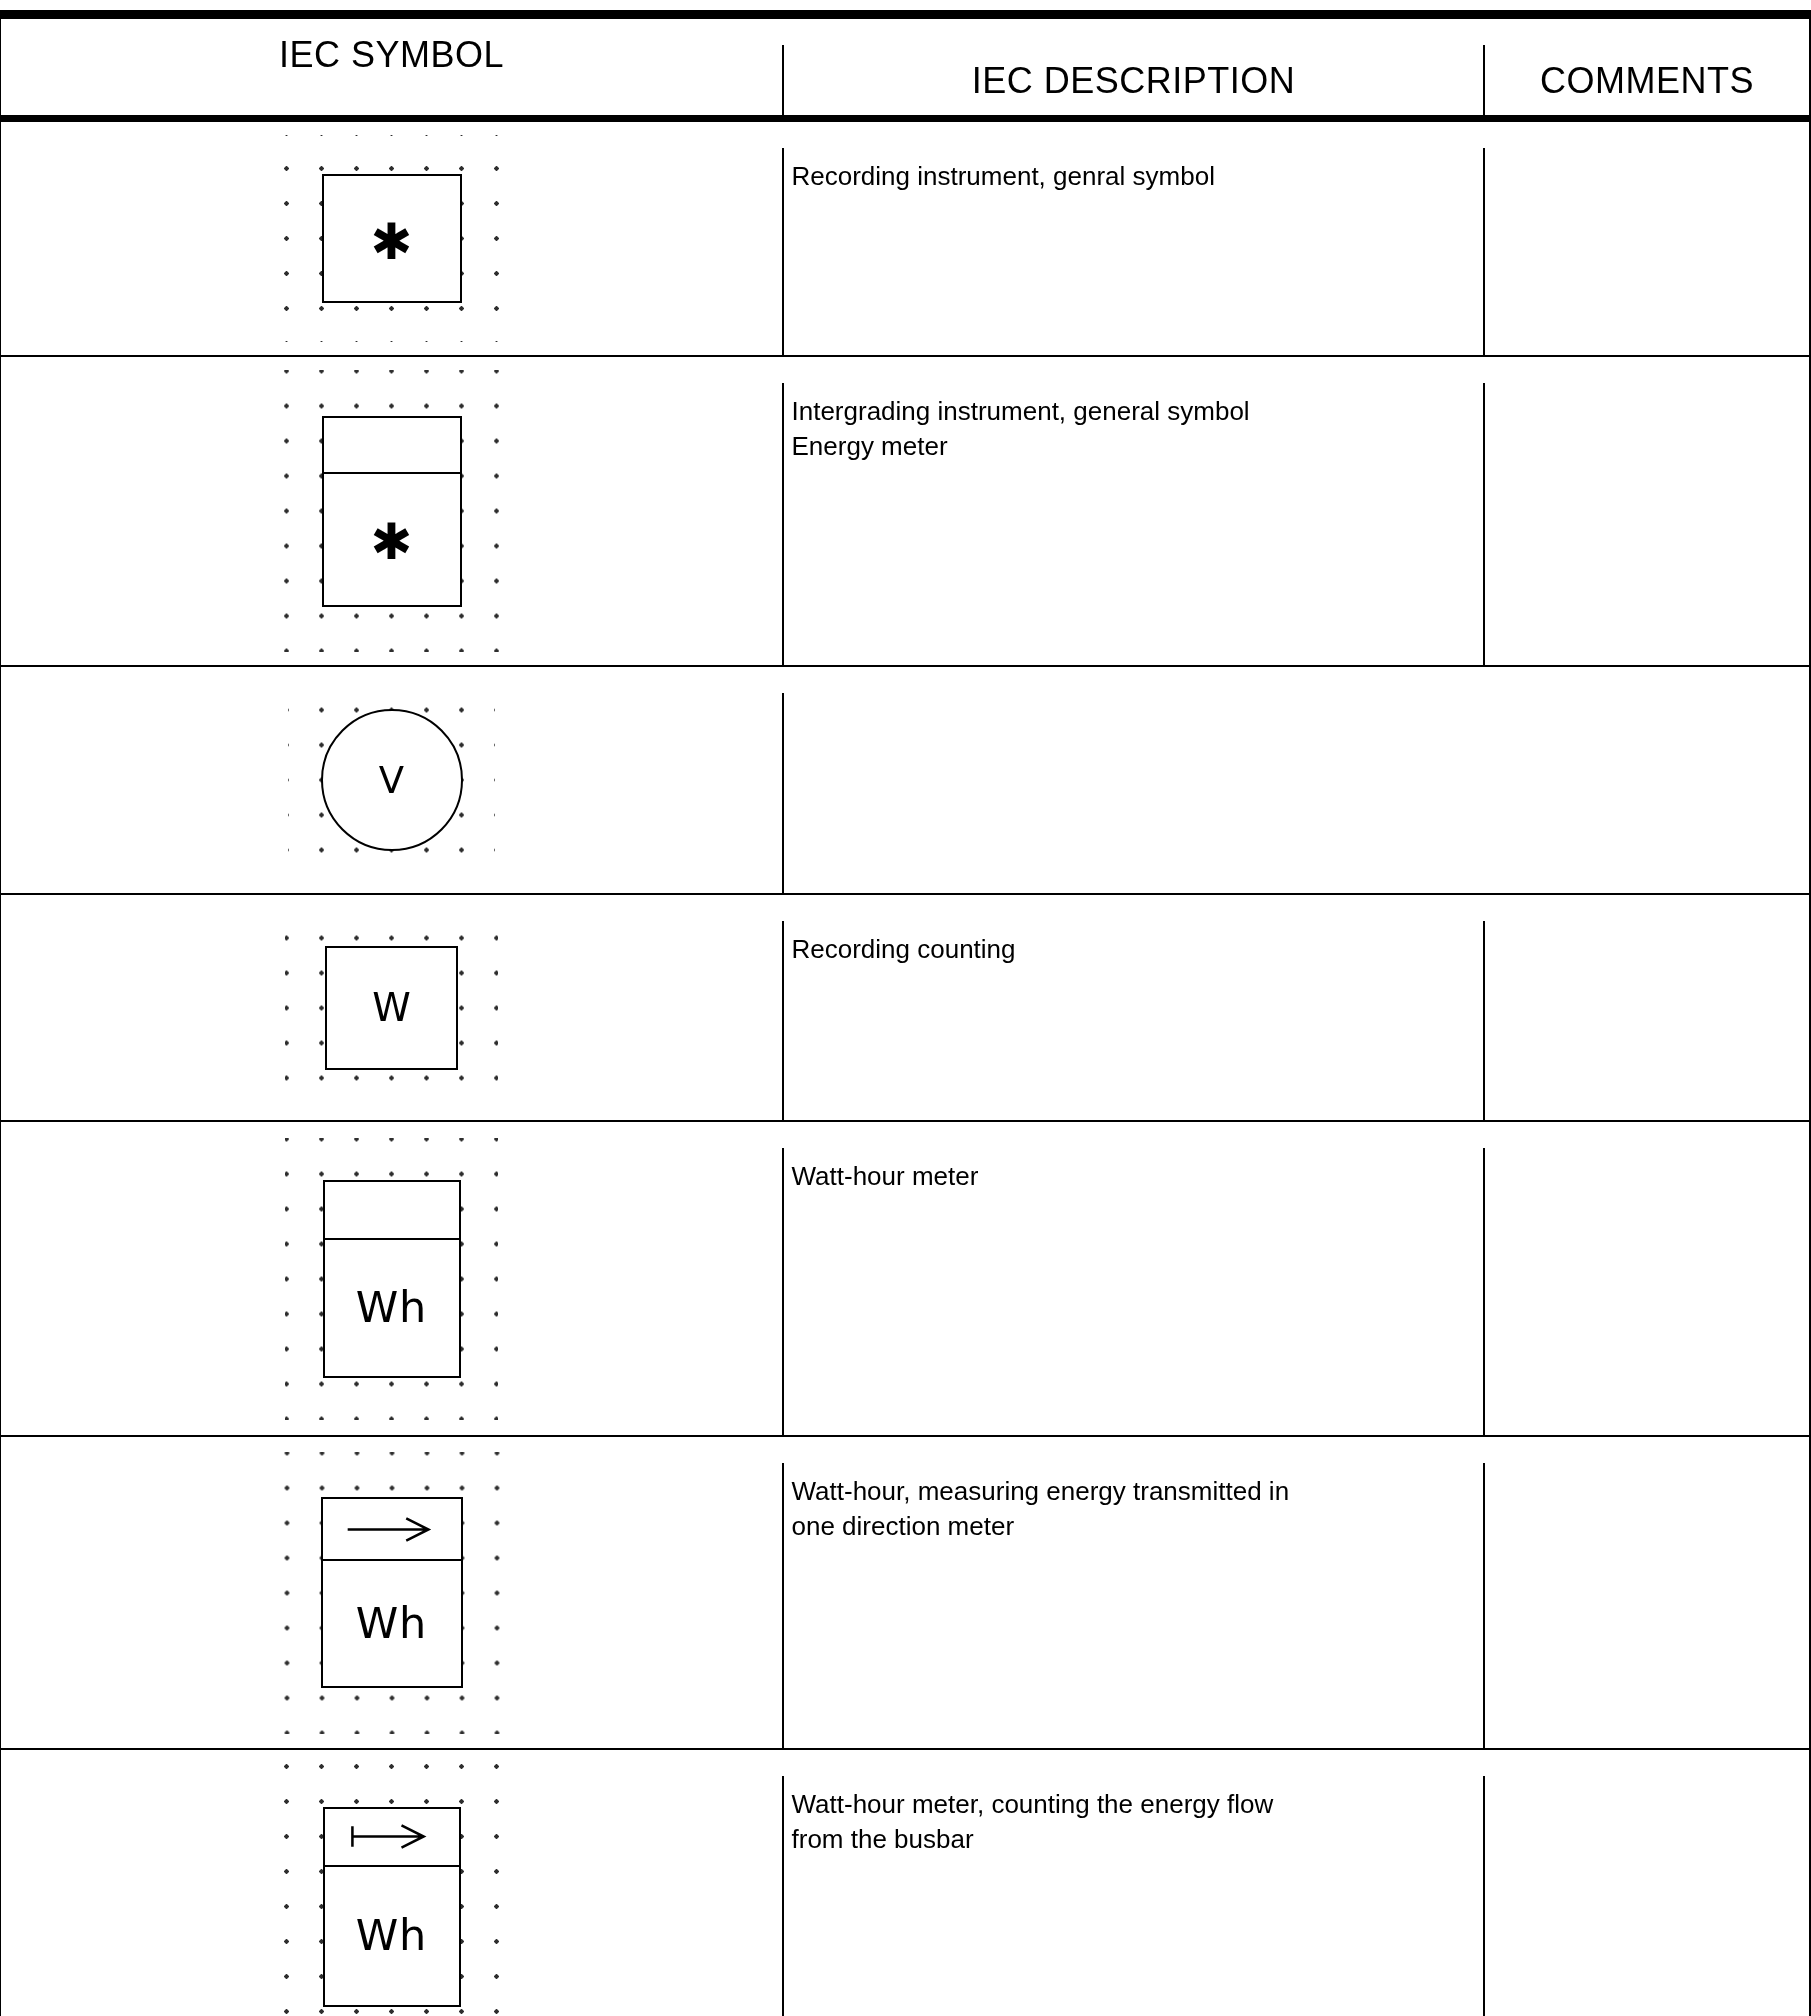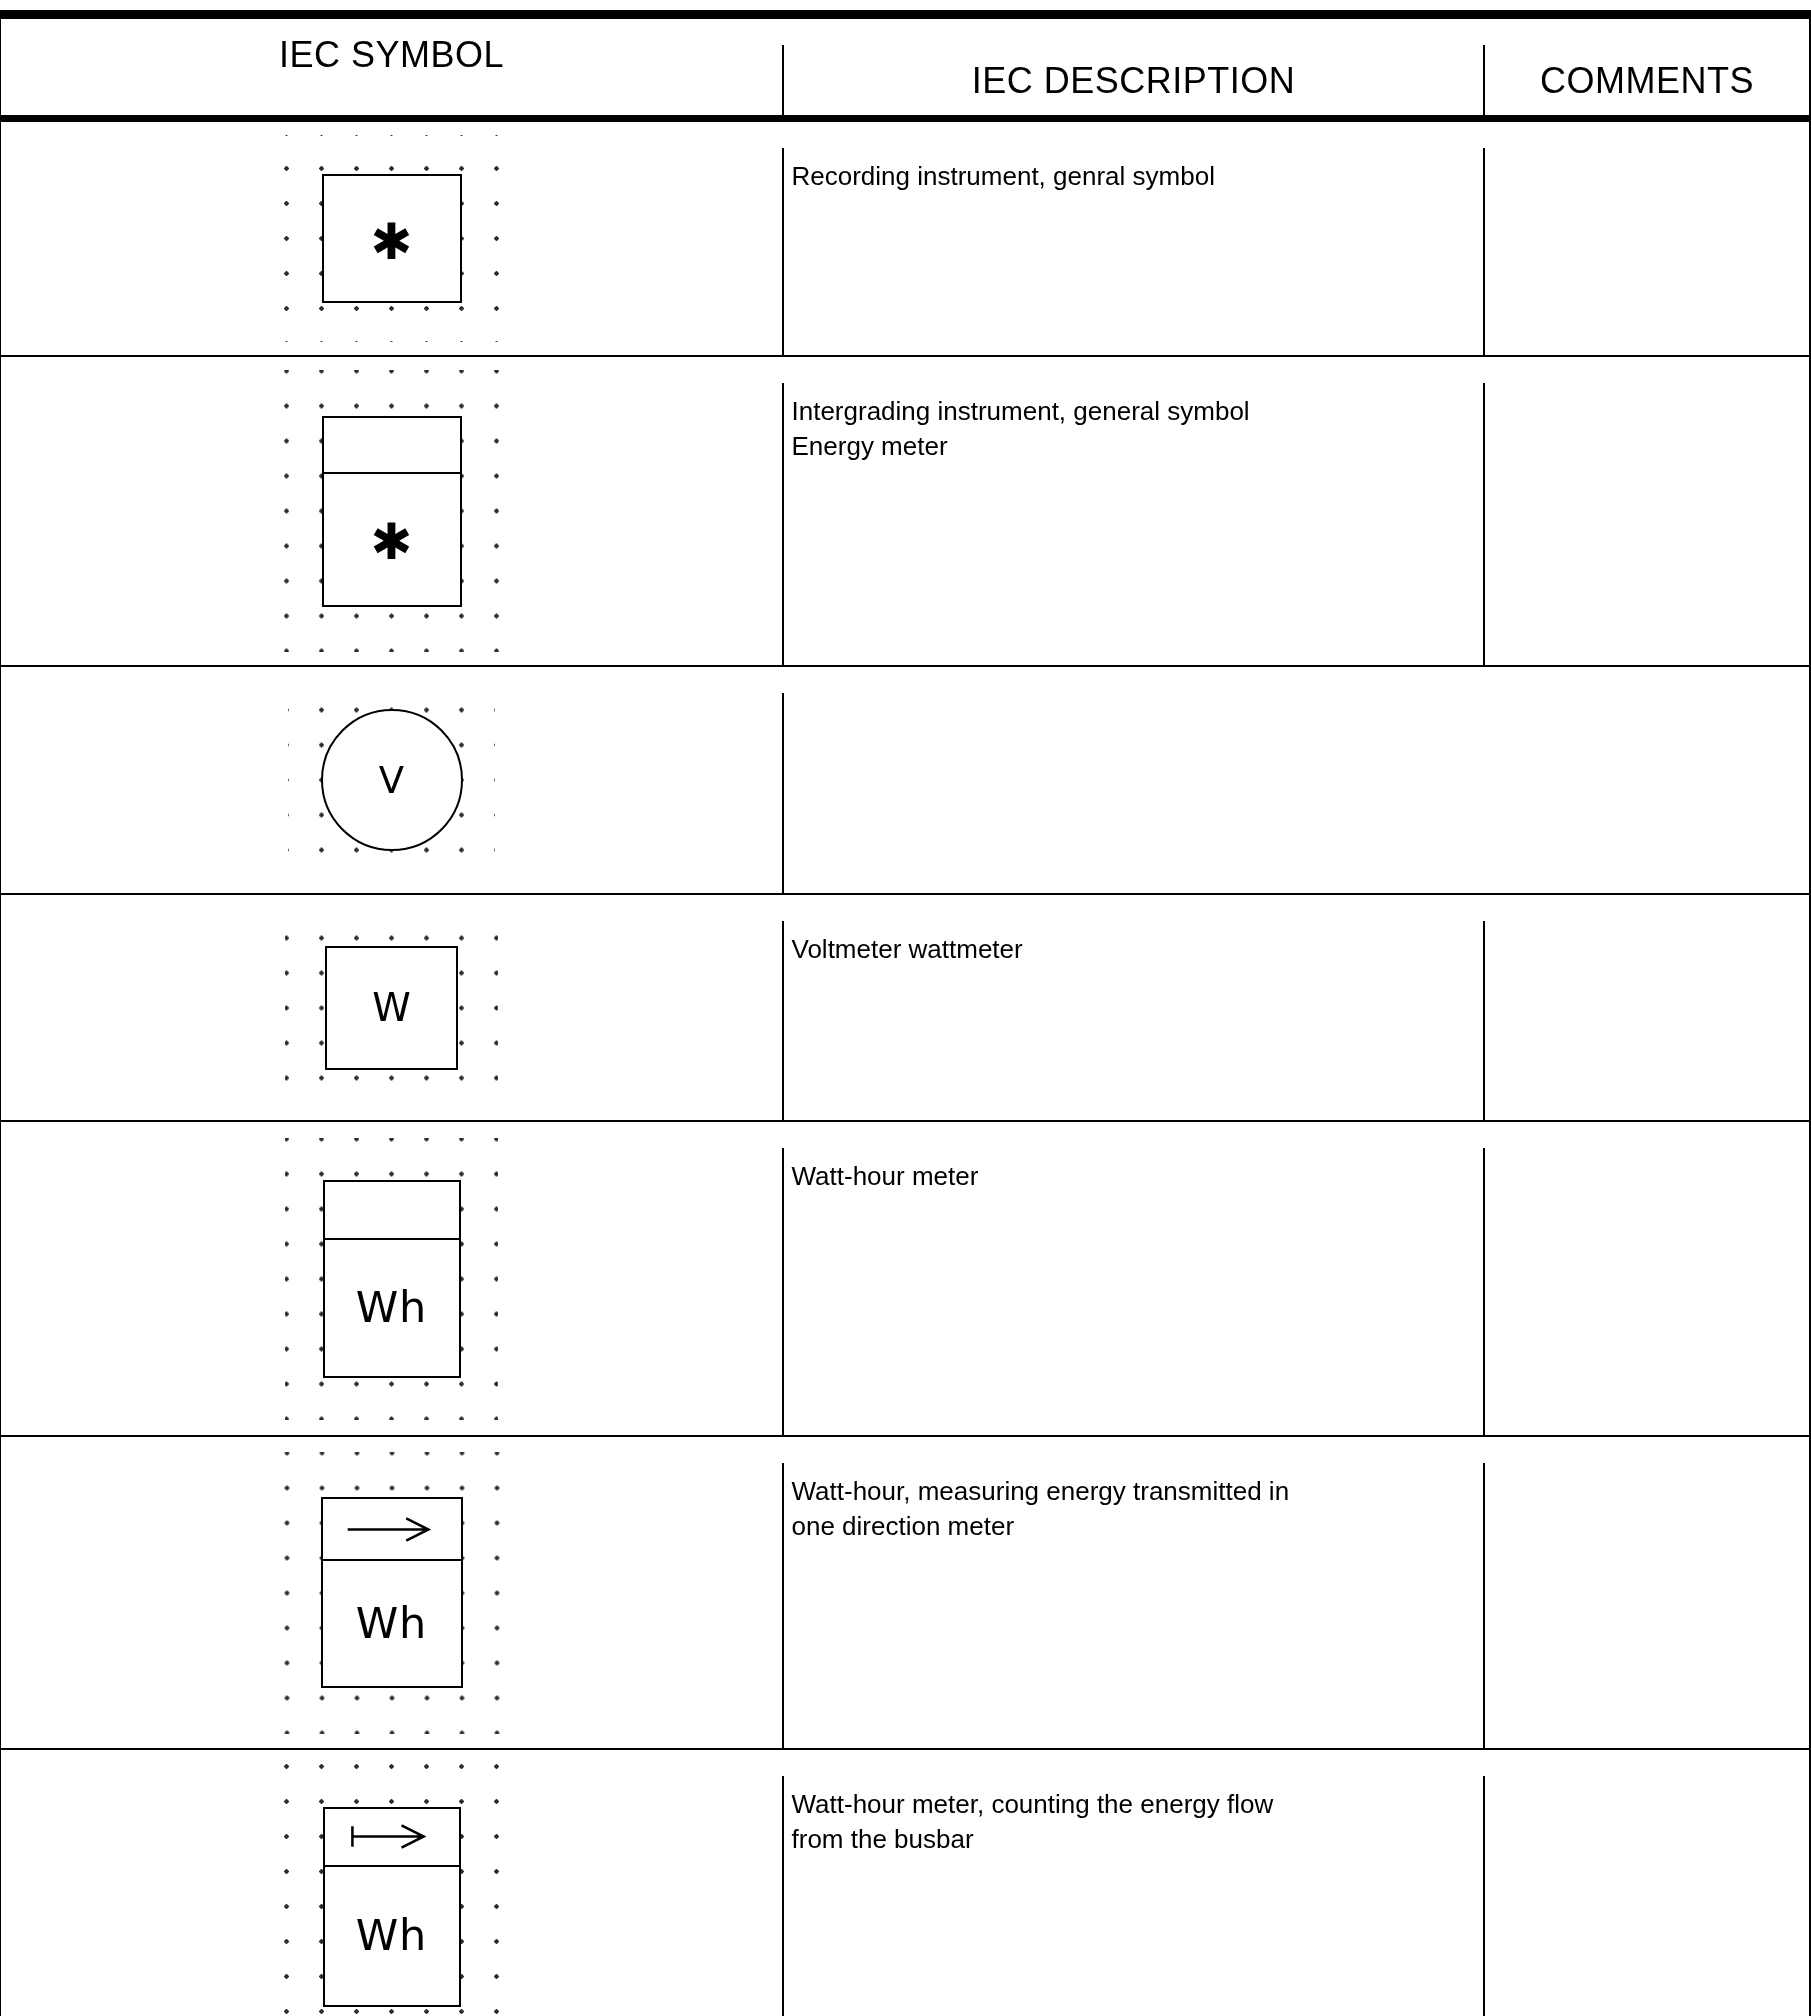--- a/index.html
+++ b/index.html
@@ -172,21 +172,21 @@
     </div>
 
     <div class="tr row" style="min-height:227px">
       <div class="cell sym-cell">
         <div class="dotgrid" style="width:213px;height:198px">
           <div class="sym-square" style="width:133px;height:124px">
             <span class="meter-letter">W</span>
           </div>
         </div>
       </div>
-      <div class="cell desc-cell">Voltmeter wattmeter</div>
+      <div class="cell desc-cell">Recording counting</div>
       <div class="cell comments-cell"></div>
     </div>
 
     <div class="tr row" style="min-height:315px">
       <div class="cell sym-cell">
         <div class="dotgrid" style="width:213px;height:282px">
           <div class="sym-rect" style="width:138px;height:198px">
             <div class="top" style="height:58px"></div>
             <div class="bottom">
               <span class="wh-label">Wh</span>

